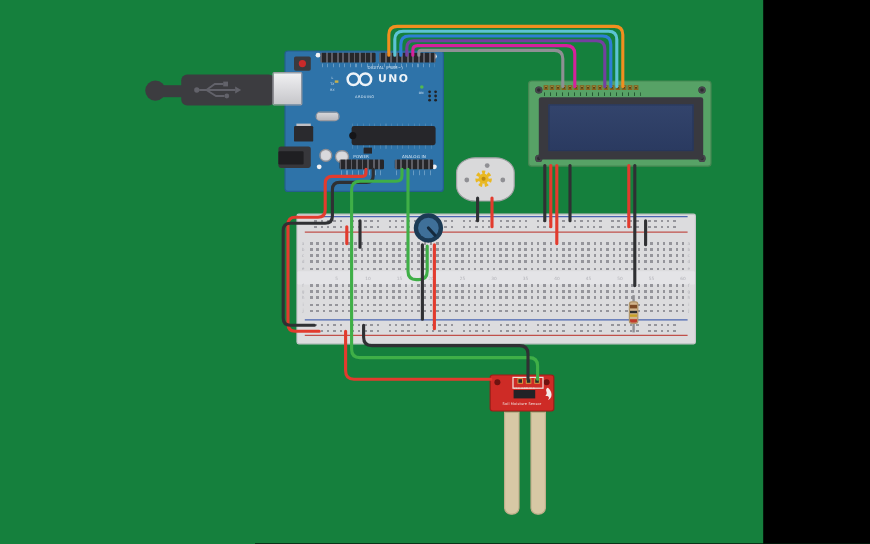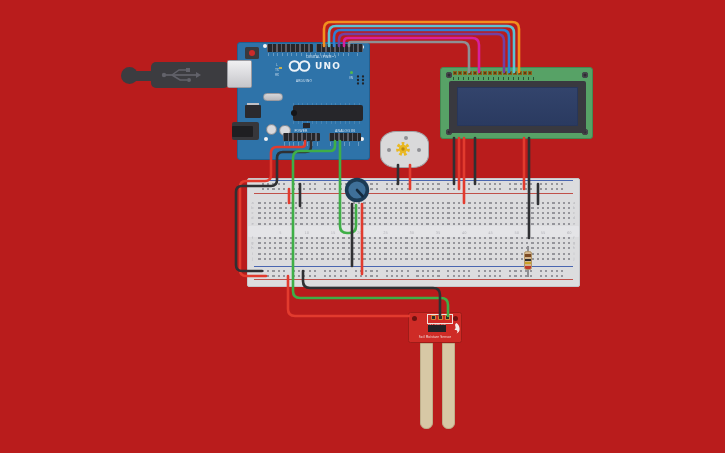--- a/index.html
+++ b/index.html
@@ -1,16 +1,16 @@
 <!DOCTYPE html>
 <html><head>
 <meta charset="utf-8">
 <style>
   html,body{margin:0;padding:0;background:#000;}
-  #canvas{position:relative;width:725px;height:453px;background:#b91c1c;overflow:hidden;
+  #canvas{position:relative;width:636px;height:453px;background:#15803d;overflow:hidden;
           font-family:"DejaVu Sans",sans-serif;}
   .abs{position:absolute;}
   svg{display:block;}
   
   .mt{position:absolute;width:160px;height:12px;line-height:12px;text-align:center;
       font-size:10px;transform:scale(.34);transform-origin:center;color:#d6e6f4;
       letter-spacing:.3px;white-space:nowrap;pointer-events:none;}
   .hdr{background:repeating-linear-gradient(90deg,#5e5e66 0 1.5px,#26262a 1.5px 4.6px);
        border-radius:1px;}
   .ticksW{background:repeating-linear-gradient(90deg,rgba(222,236,246,.55) 0 .9px,transparent .9px 4.7px);}

